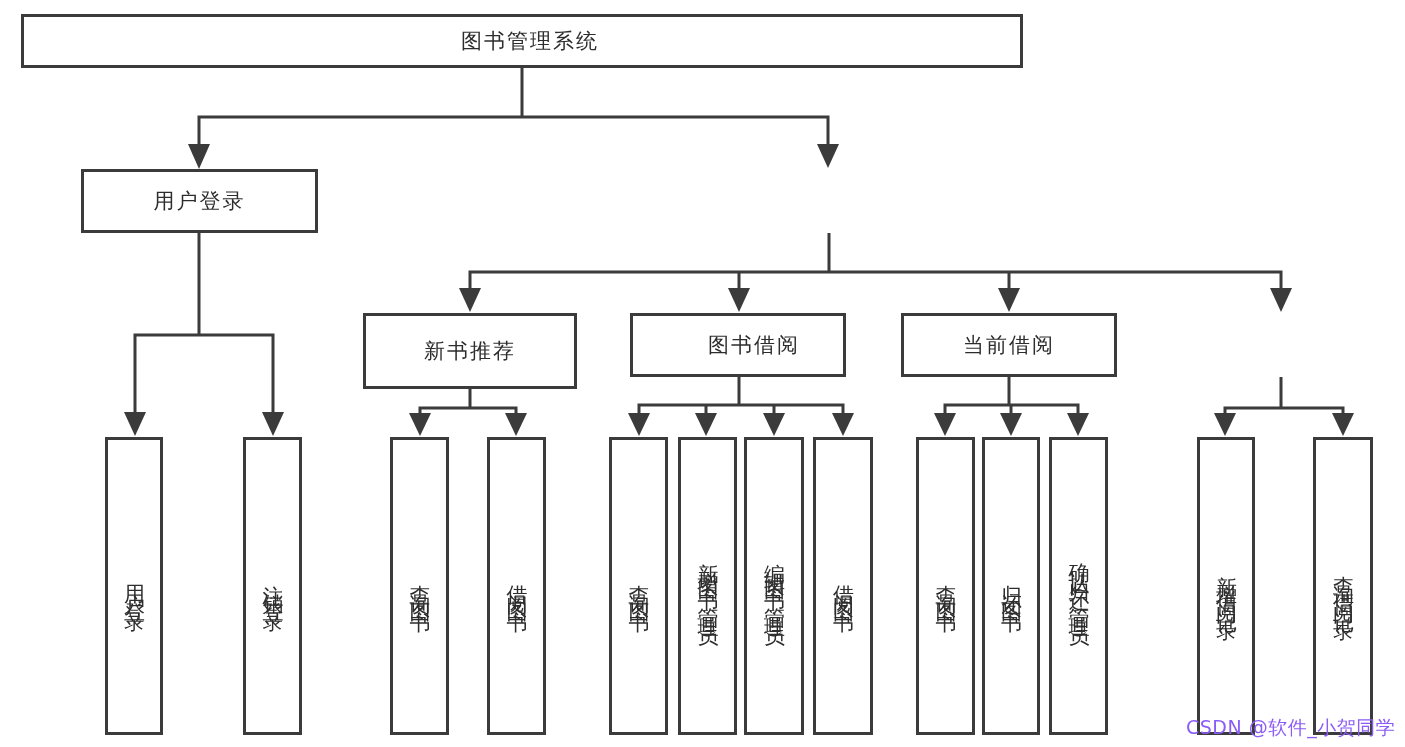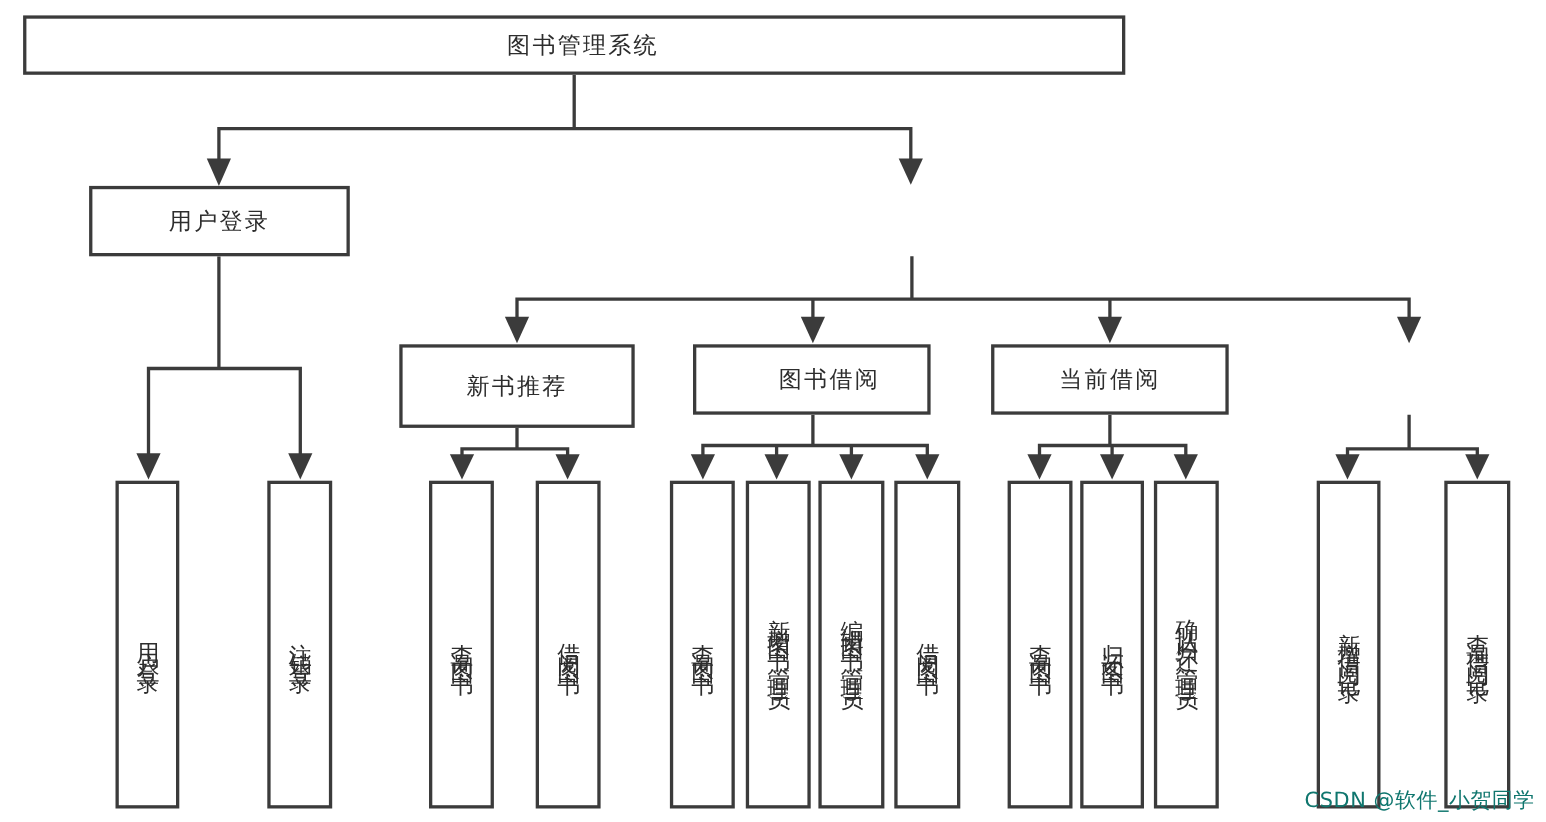--- a/index.html
+++ b/index.html
@@ -29,21 +29,21 @@
     text-orientation:mixed;
     font-size:21px;
     letter-spacing:9px;
     line-height:1;
     white-space:nowrap;
   }
   .watermark{
     position:absolute;
     left:1186px;top:715px;
     font-size:19px;
-    color:#0f766e;
+    color:#8b5cf6;
     letter-spacing:0.5px;
     white-space:nowrap;
     z-index:3;
   }
 </style>
 </head>
 <body>
 
 <div class="canvas">
 

